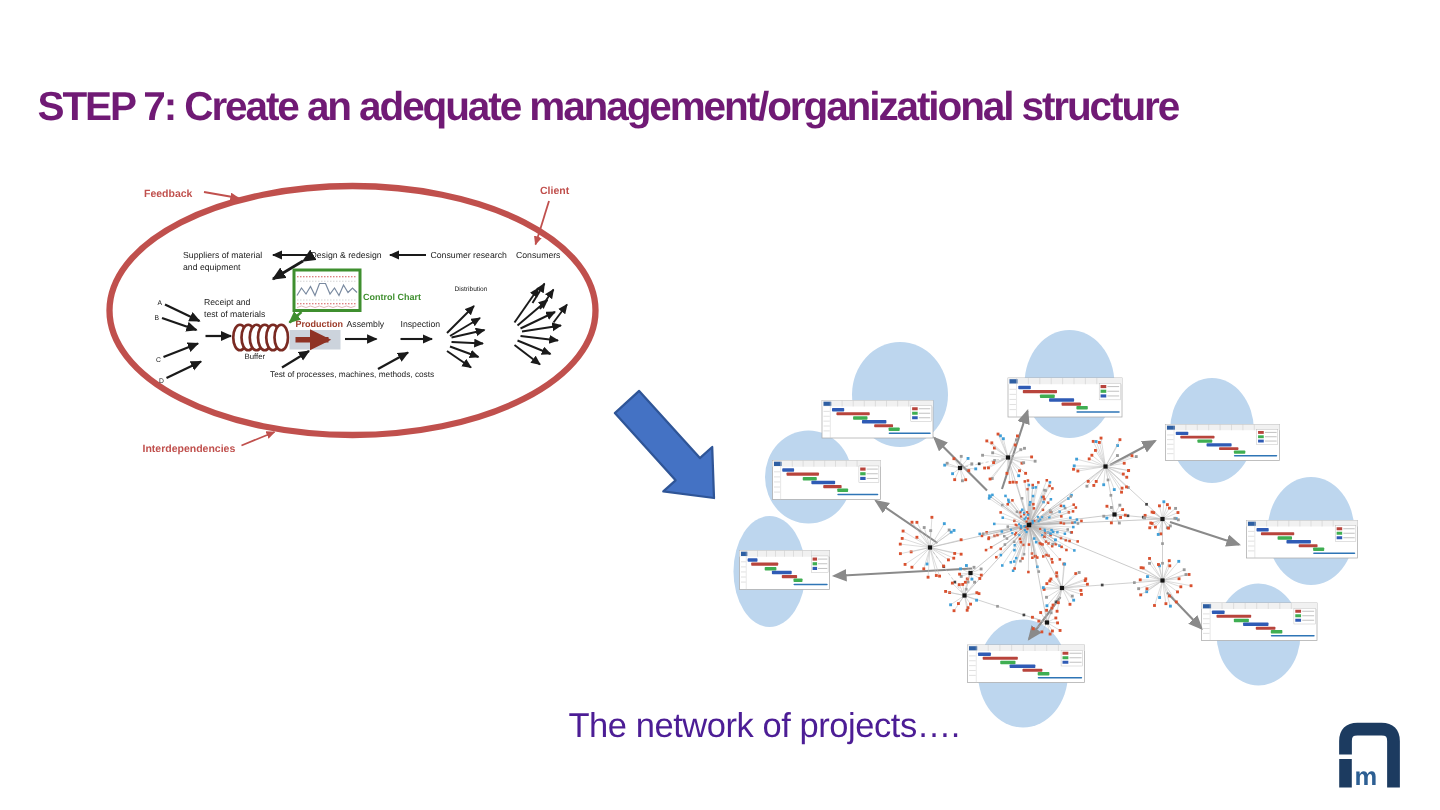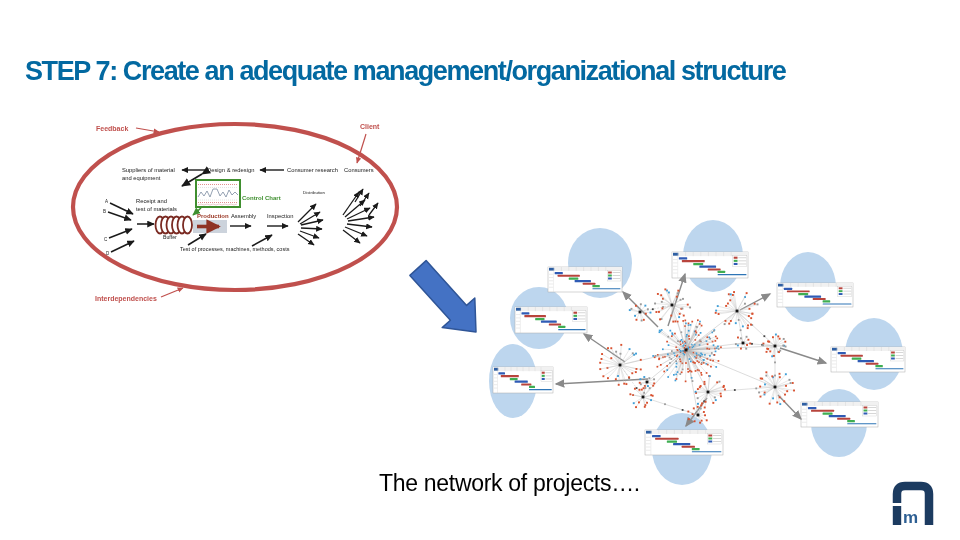--- a/index.html
+++ b/index.html
@@ -1,20 +1,20 @@
 <!DOCTYPE html>
 <html><head>
 <meta charset="utf-8">
 <style>
   html,body{margin:0;padding:0;background:#888;}
   .slide{position:relative;width:960px;height:540px;background:#ffffff;overflow:hidden;
          font-family:"Liberation Sans",sans-serif;}
   .title{position:absolute;left:25px;top:56px;width:915px;font-size:27px;font-weight:bold;
-         letter-spacing:-1.4px;color:#0369a1;white-space:nowrap;}
-  .caption{position:absolute;left:379px;top:470px;font-size:23px;letter-spacing:-0.3px;color:#000000;}
+         letter-spacing:-1.4px;color:#701a75;white-space:nowrap;}
+  .caption{position:absolute;left:379px;top:470px;font-size:23px;letter-spacing:-0.3px;color:#4c1d95;}
   .abs{position:absolute;}
   svg text{font-family:"Liberation Sans",sans-serif;}
   .dlabel{font-weight:bold;fill:#c0504d;}
 </style>
 </head>
 <body>
 
 <div class="slide">
 
   <div class="title">STEP 7: Create an adequate management/organizational structure</div>

